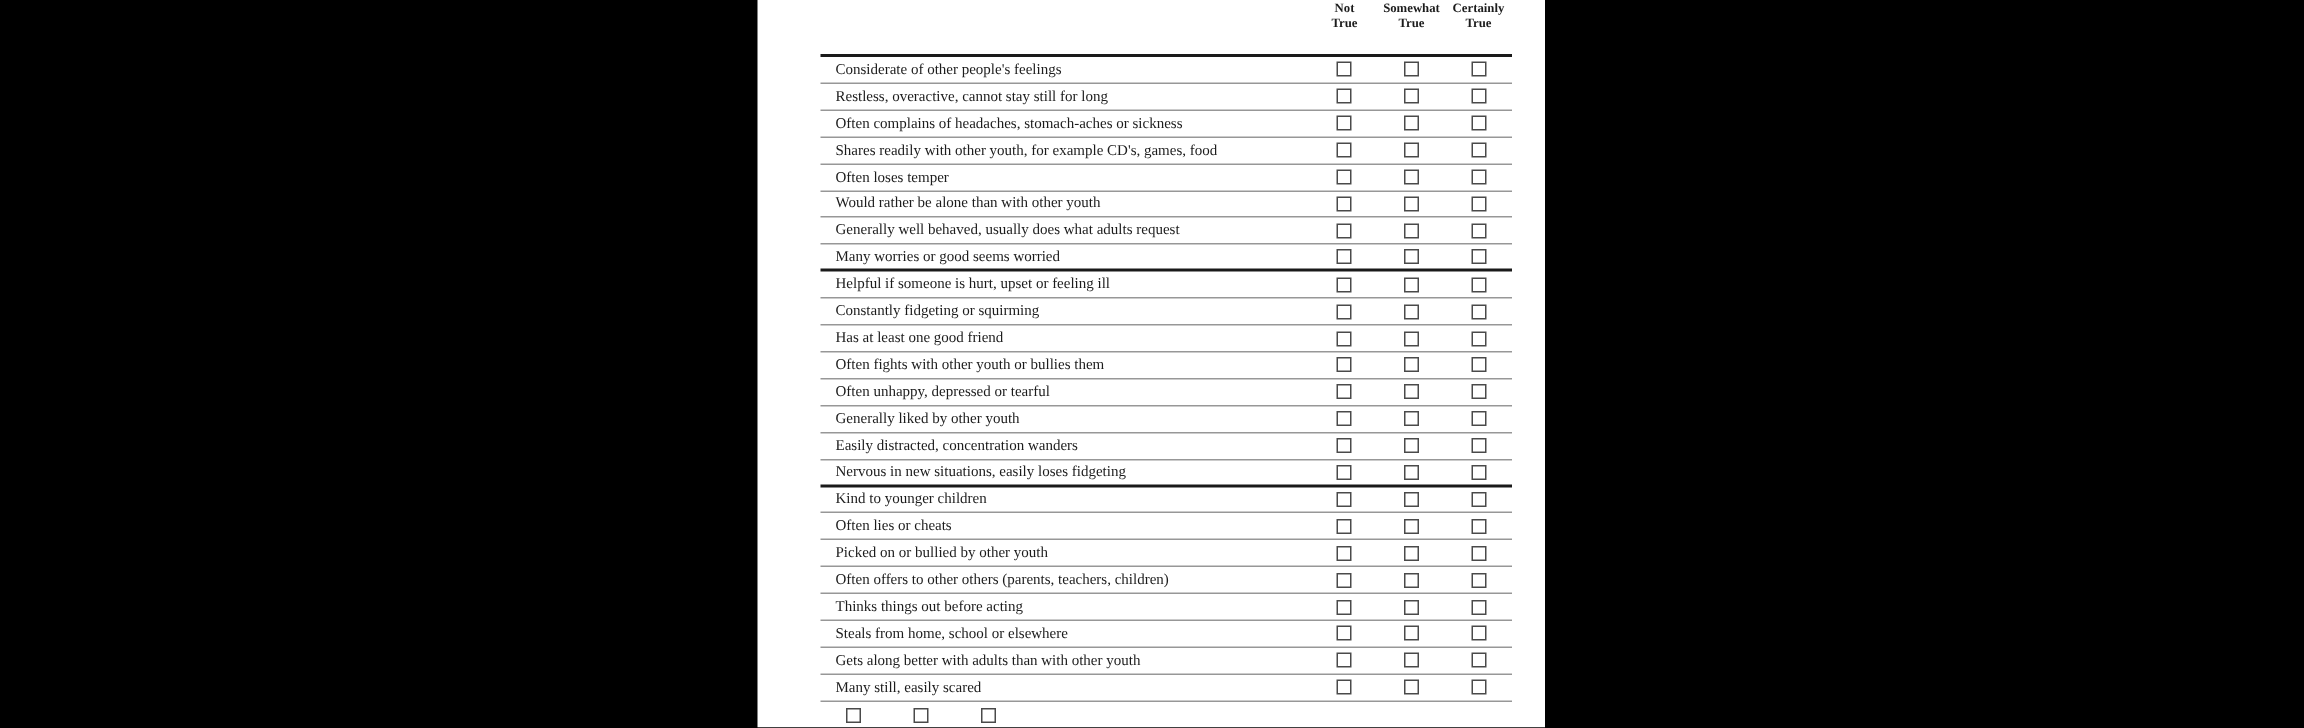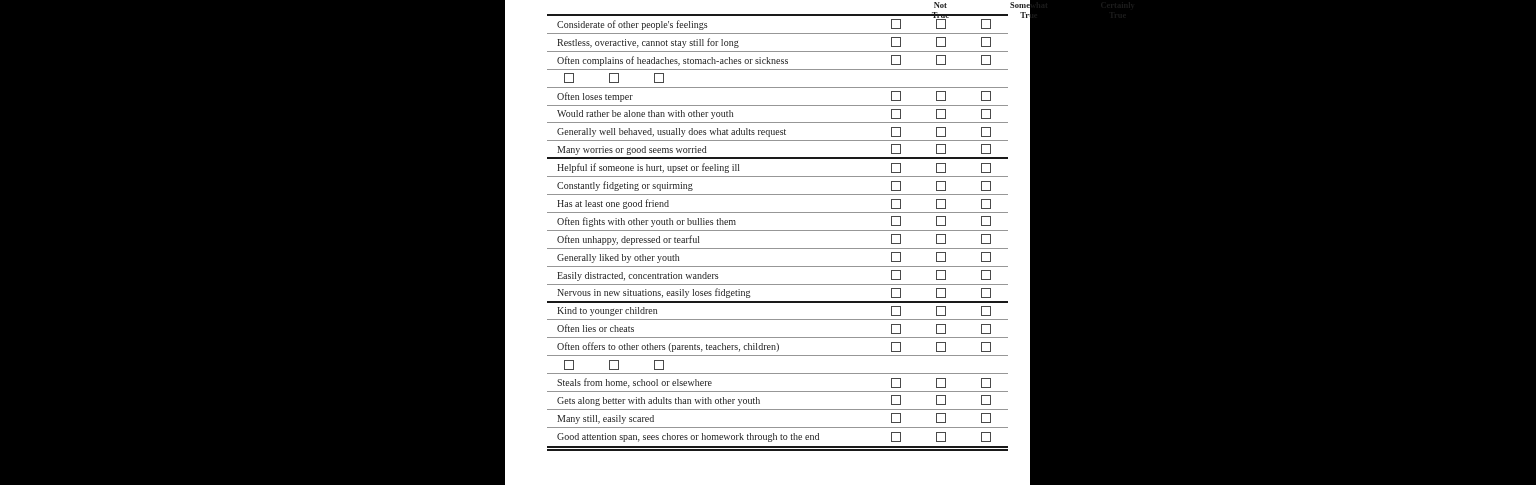--- a/index.html
+++ b/index.html
@@ -23,23 +23,22 @@
     background: #ffffff;
   }
   .form {
     position: absolute;
     left: 42px;
     top: 0;
     width: 461px;
   }
   .header-row {
     display: flex;
-    height: 14px;
+    height: 36px;
     box-sizing: border-box;
-    gap: 44px;
   }
   .header-spacer { width: 327px; flex: none; }
   .hcell {
     width: 44.67px;
     flex: none;
     display: flex;
     justify-content: center;
     align-items: flex-start;
     padding-top: 1px;
     text-align: center;
@@ -136,20 +135,21 @@
               <span class="checkbox"></span>
             </div>
             <div class="cell">
               <span class="checkbox"></span>
             </div>
             <div class="cell">
               <span class="checkbox"></span>
             </div>
           </div>
           <div class="row">
+            <div class="qtext">Shares readily with other youth, for example CD's, games, food</div>
             <div class="cell">
               <span class="checkbox"></span>
             </div>
             <div class="cell">
               <span class="checkbox"></span>
             </div>
             <div class="cell">
               <span class="checkbox"></span>
             </div>
           </div>
@@ -315,32 +315,45 @@
               <span class="checkbox"></span>
             </div>
             <div class="cell">
               <span class="checkbox"></span>
             </div>
             <div class="cell">
               <span class="checkbox"></span>
             </div>
           </div>
           <div class="row">
+            <div class="qtext">Picked on or bullied by other youth</div>
+            <div class="cell">
+              <span class="checkbox"></span>
+            </div>
+            <div class="cell">
+              <span class="checkbox"></span>
+            </div>
+            <div class="cell">
+              <span class="checkbox"></span>
+            </div>
+          </div>
+          <div class="row">
             <div class="qtext">Often offers to other others (parents, teachers, children)</div>
             <div class="cell">
               <span class="checkbox"></span>
             </div>
             <div class="cell">
               <span class="checkbox"></span>
             </div>
             <div class="cell">
               <span class="checkbox"></span>
             </div>
           </div>
           <div class="row">
+            <div class="qtext">Thinks things out before acting</div>
             <div class="cell">
               <span class="checkbox"></span>
             </div>
             <div class="cell">
               <span class="checkbox"></span>
             </div>
             <div class="cell">
               <span class="checkbox"></span>
             </div>
           </div>
@@ -374,21 +387,20 @@
               <span class="checkbox"></span>
             </div>
             <div class="cell">
               <span class="checkbox"></span>
             </div>
             <div class="cell">
               <span class="checkbox"></span>
             </div>
           </div>
           <div class="row">
-            <div class="qtext">Good attention span, sees chores or homework through to the end</div>
             <div class="cell">
               <span class="checkbox"></span>
             </div>
             <div class="cell">
               <span class="checkbox"></span>
             </div>
             <div class="cell">
               <span class="checkbox"></span>
             </div>
           </div>

